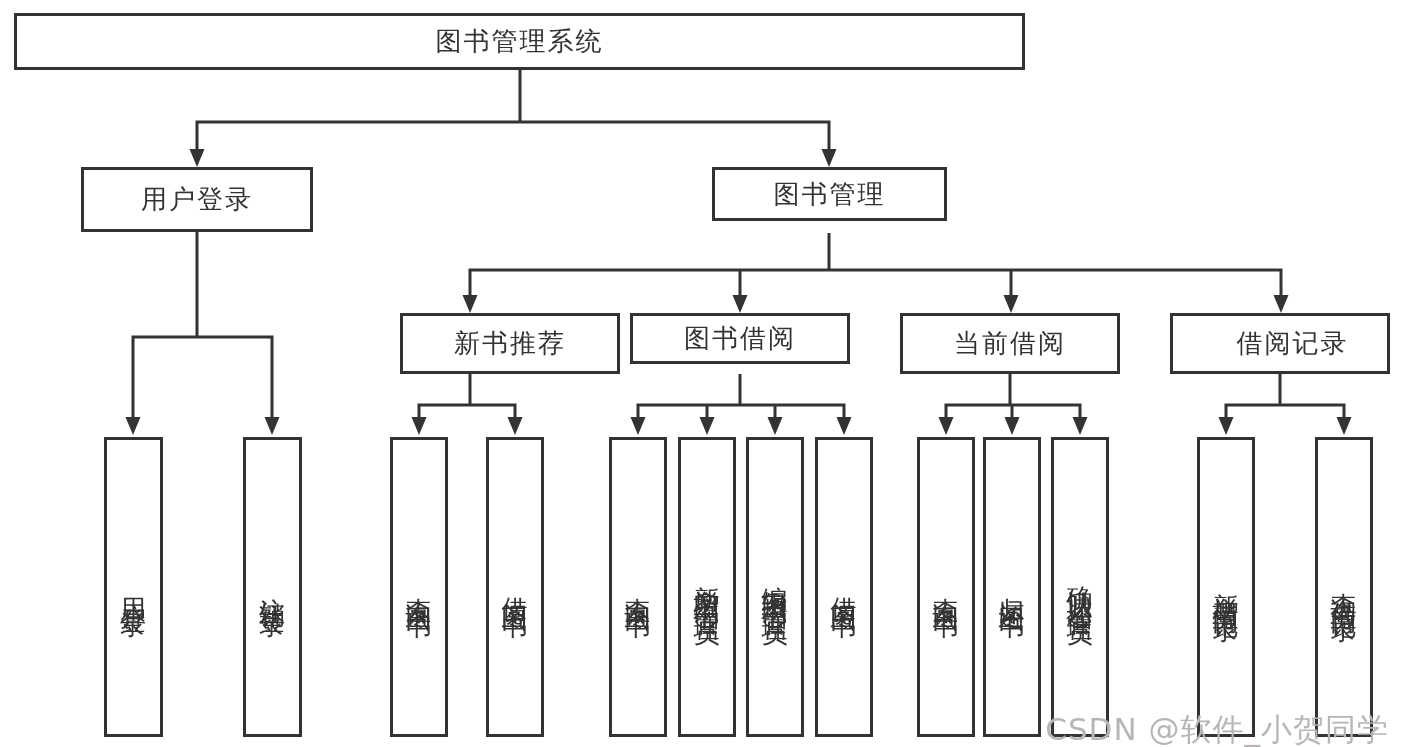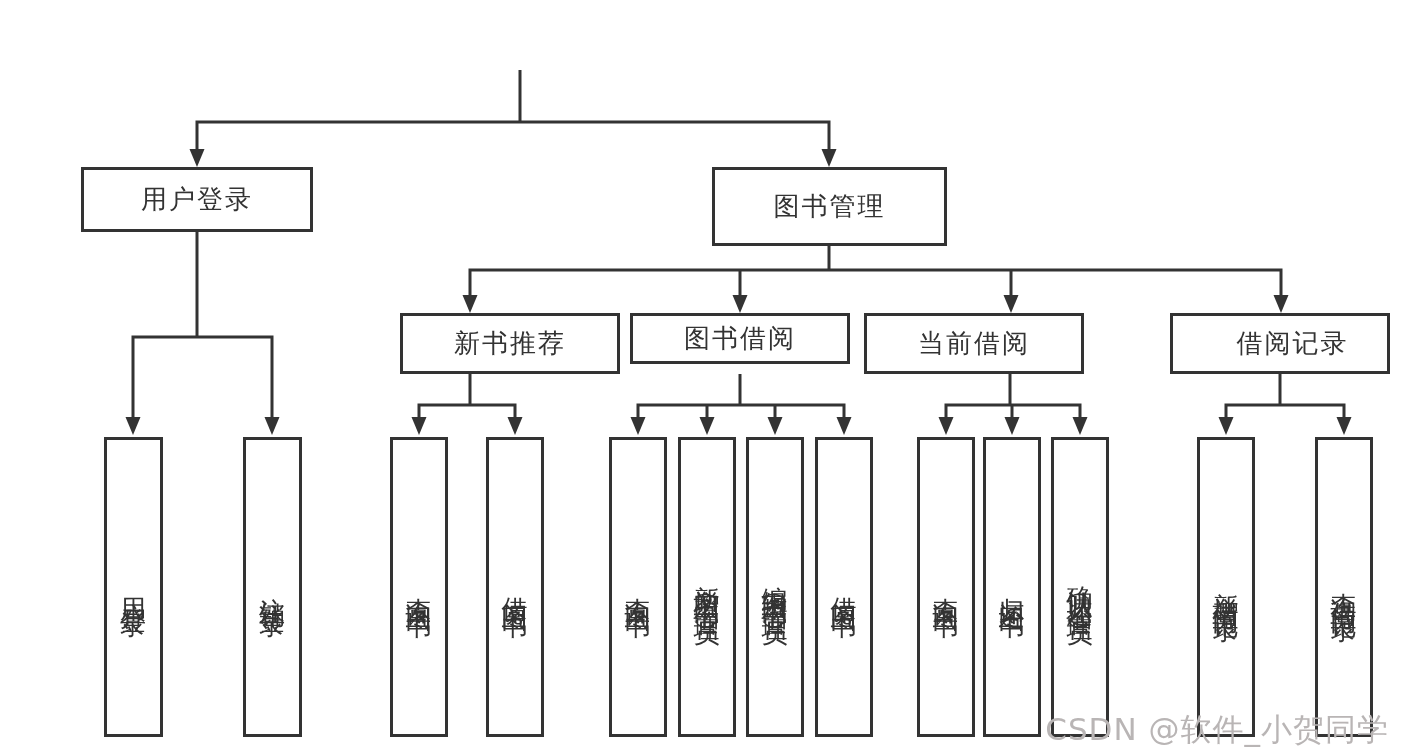--- a/index.html
+++ b/index.html
@@ -71,35 +71,38 @@
     <polygon points="938.5,417 953.5,417 946,435"></polygon>
     <polygon points="1004.5,417 1019.5,417 1012,435"></polygon>
     <polygon points="1072.5,417 1087.5,417 1080,435"></polygon>
 
     <path d="M1280 374 V405"></path>
     <path d="M1226 418 V405 H1344 V418"></path>
     <polygon points="1218.5,417 1233.5,417 1226,435"></polygon>
     <polygon points="1336.5,417 1351.5,417 1344,435"></polygon>
   </svg>
 
+  <div class="box h" style="left:14px; top:13px; width:1011px; height:57px;">
+    <span>图书管理系统</span>
+  </div>
 
   <div class="box h" style="left:81px; top:167px; width:232px; height:65px;">
     <span>用户登录</span>
   </div>
-  <div class="box h" style="left:712px; top:167px; width:235px; height:79px;">
+  <div class="box h" style="left:712px; top:167px; width:235px; height:54px;">
     <span>图书管理</span>
   </div>
 
   <div class="box h" style="left:360px; top:313px; width:220px; height:61px;margin-left:40px;">
     <span>新书推荐</span>
   </div>
   <div class="box h" style="left:630px; top:313px; width:220px; height:51px;font-family:Liberation Mono, monospace;">
     <span>图书借阅</span>
   </div>
-  <div class="box h" style="left:864px; top:313px; width:220px; height:61px;justify-content:center;">
+  <div class="box h" style="left:900px; top:313px; width:220px; height:61px;justify-content:center;">
     <span>当前借阅</span>
   </div>
   <div class="box h" style="left:1170px; top:313px; width:220px; height:61px;padding-left:25px;">
     <span>借阅记录</span>
   </div>
 
   <div class="box v" style="left:104px; top:437px; width:59px; height:300px;">
     <span>用户登录</span>
   </div>
   <div class="box v" style="left:243px; top:437px; width:59px; height:300px;">

